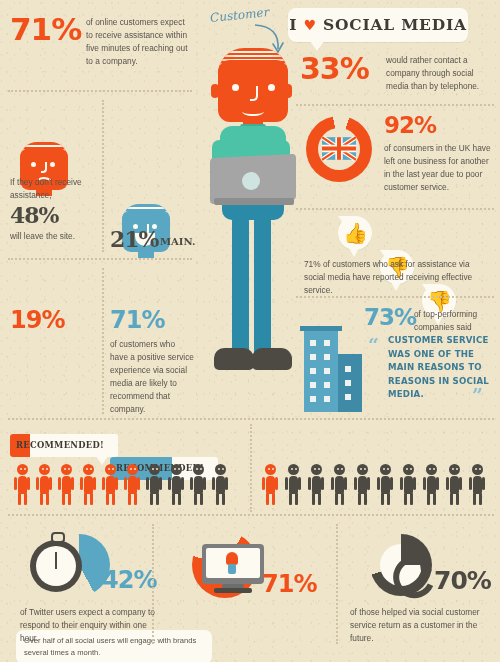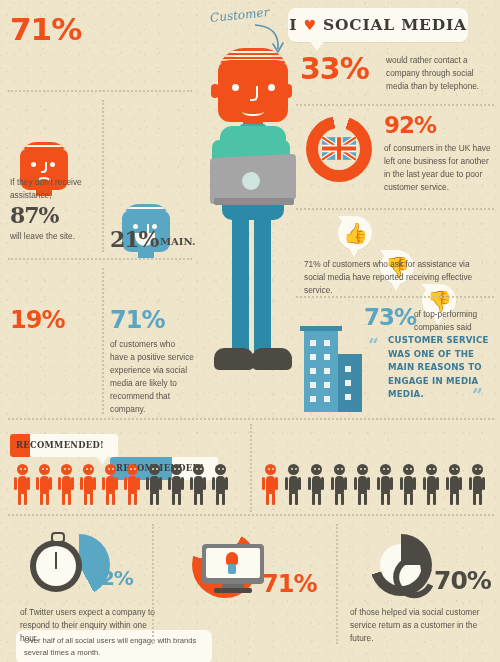--- a/index.html
+++ b/index.html
@@ -156,20 +156,21 @@
 </head>
 <body>
 
 <div class="paper-texture"></div>
 
 <div class="stage">
 
   <div class="abs" style="left:10px;top:14px;width:72px;">
     <div class="big-num orange" style="font-size:31px;">71%</div>
   </div>
+  <div class="abs body-txt" style="left:86px;top:16px;width:104px;">of online customers expect to receive assistance within five minutes of reaching out to a company.</div>
 
   <div class="abs handwrite" style="left:210px;top:8px;">Customer</div>
   <svg class="abs" style="left:252px;top:22px;" width="34" height="34" viewBox="0 0 34 34">
     <path d="M3 3 C20 4 27 12 26 27" stroke="#5b93ad" stroke-width="1.6" fill="none"></path>
     <path d="M21 22 L26 30 L31 21" stroke="#5b93ad" stroke-width="1.6" fill="none" stroke-linecap="round"></path>
   </svg>
 
   <div class="abs bubble" id="title-bubble">
     <div class="title-text">
       <span>I</span>
@@ -236,39 +237,39 @@
       <div class="bwin" style="left:24px;top:62px;"></div>
     <div class="bwin" style="left:10px;top:76px;"></div>
       <div class="bwin" style="left:24px;top:76px;"></div>
     <div class="bwin" style="left:45px;top:46px;"></div>
     <div class="bwin" style="left:45px;top:60px;"></div>
     <div class="bwin" style="left:45px;top:74px;"></div>
   </div>
   <div class="abs big-num blue" style="left:364px;top:306px;font-size:23px;">73%</div>
   <div class="abs body-txt" style="left:414px;top:308px;width:82px;">of top-performing companies said</div>
   <div class="abs quote-mark" style="left:368px;top:336px;">“</div>
-  <div class="abs qtxt" style="left:388px;top:334px;width:104px;">CUSTOMER SERVICE WAS ONE OF THE MAIN REASONS TO ENGAGE IN MEDIA MEDIA.</div>
+  <div class="abs qtxt" style="left:388px;top:334px;width:104px;">CUSTOMER SERVICE WAS ONE OF THE MAIN REASONS TO REASONS IN SOCIAL MEDIA.</div>
   <div class="abs quote-mark" style="left:472px;top:386px;">”</div>
 
   <div class="abs face" style="left:16px;top:104px;">
     <div class="hair" style="background:#f1501b;">
       <i style="top:3px"></i>
         <i style="top:7px"></i>
         <i style="top:11px"></i>
         <i style="top:15px"></i>
     </div>
     <div class="head" style="background:#f1501b;"></div>
     <div class="neck" style="background:#f1501b;"></div>
     <div class="eye l"></div>
       <div class="eye r"></div>
     <div class="nose"></div>
     <div class="mouth-sad"></div>
   </div>
   <div class="abs body-txt" style="left:10px;top:176px;width:90px;">If they don't receive assistance,</div>
-  <div class="abs big-num dark" style="left:10px;top:204px;font-size:22px;font-family:'DejaVu Serif',serif;">87%</div>
+  <div class="abs big-num dark" style="left:10px;top:204px;font-size:22px;font-family:'DejaVu Serif',serif;">48%</div>
   <div class="abs body-txt" style="left:10px;top:230px;width:92px;">will leave the site.</div>
 
   <div class="abs face" style="left:118px;top:104px;">
     <div class="hair" style="background:#5aa7c4;">
       <i style="top:3px"></i>
         <i style="top:7px"></i>
         <i style="top:11px"></i>
         <i style="top:15px"></i>
     </div>
     <div class="head" style="background:#5aa7c4;"></div>
@@ -345,21 +346,21 @@
   <div class="abs hdots" style="left:8px;top:514px;width:486px;"></div>
 
   <div class="abs" style="left:22px;top:530px;width:130px;height:70px;">
     <div class="abs" style="left:26px;top:4px;width:62px;height:62px;border-radius:50%;
          background:conic-gradient(from 0deg,#5aa7c4 0 42%, transparent 42% 100%);"></div>
     <div class="abs" style="left:8px;top:10px;width:52px;height:52px;border-radius:50%;background:#4d4a44;"></div>
     <div class="abs" style="left:14px;top:16px;width:40px;height:40px;border-radius:50%;background:#fdfaf2;"></div>
     <div class="abs" style="left:33px;top:22px;width:2px;height:17px;background:#4d4a44;"></div>
     <div class="abs" style="left:29px;top:2px;width:10px;height:7px;border:2px solid #4d4a44;border-radius:4px;background:#efe5cb;"></div>
   </div>
-  <div class="abs big-num blue" style="left:88px;top:568px;font-size:20px;">42%</div>
+  <div class="abs big-num blue" style="left:102px;top:568px;font-size:24px;">42%</div>
   <div class="abs body-txt" style="left:20px;top:606px;width:136px;">of Twitter users expect a company to respond to their enquiry within one hour.</div>
 
   <div class="abs" style="left:192px;top:530px;width:120px;height:70px;">
     <div class="abs" style="left:0px;top:2px;width:66px;height:66px;border-radius:50%;
          background:conic-gradient(from 30deg,#f1501b 0 71%, transparent 71% 100%);"></div>
     <div class="abs" style="left:10px;top:14px;width:62px;height:40px;background:#7d7d7d;border-radius:4px;"></div>
     <div class="abs" style="left:14px;top:18px;width:54px;height:30px;background:#fdfaf2;border-radius:2px;"></div>
     <div class="abs" style="left:34px;top:22px;width:12px;height:13px;background:#f1501b;border-radius:6px 6px 3px 3px;"></div>
     <div class="abs" style="left:36px;top:34px;width:8px;height:10px;background:#5aa7c4;border-radius:2px;"></div>
     <div class="abs" style="left:30px;top:54px;width:22px;height:5px;background:#6d6d6d;border-radius:2px;"></div>

